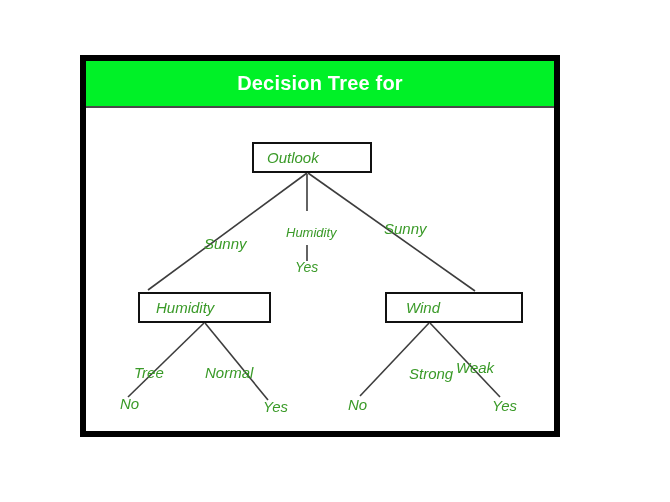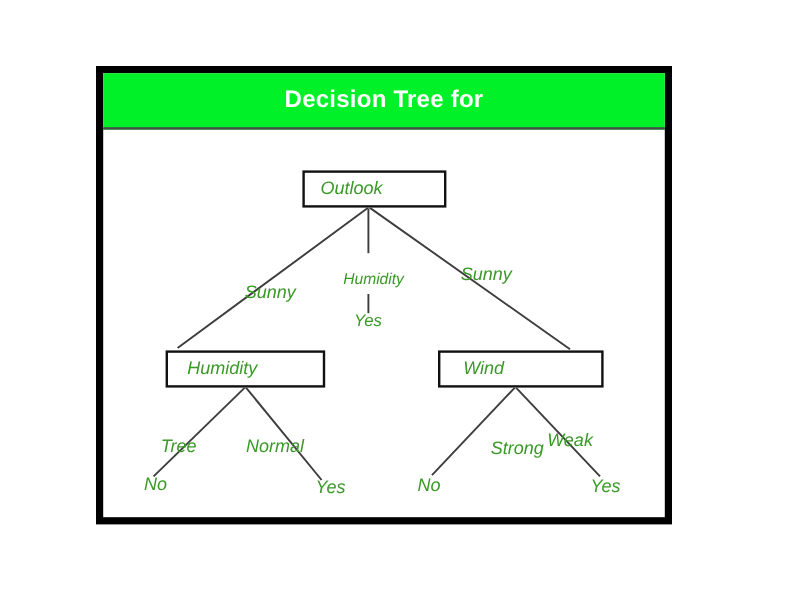--- a/index.html
+++ b/index.html
@@ -57,21 +57,21 @@
     background: #ffffff;
     display: flex;
     align-items: center;
     font-style: italic;
     font-size: 15px;
     color: var(--label_text, #3A9A28);
     white-space: nowrap;
   }
   .node-outlook  { left: 252px; top: 142px; width: 120px; height: 31px; padding-left: 13px; }
   .node-humidity { left: 138px; top: 292px; width: 133px; height: 31px; padding-left: 16px; }
-  .node-wind     { left: 365px; top: 292px; width: 138px; height: 31px; padding-left: 19px; }
+  .node-wind     { left: 385px; top: 292px; width: 138px; height: 31px; padding-left: 19px; }
   .lbl {
     position: absolute;
     font-style: italic;
     color: var(--label_text, #3A9A28);
     font-size: 15px;
     white-space: nowrap;
     line-height: 1.1;
   }
   .lbl-sunny    { left: 204px; top: 236px; }
   .lbl-overcast { left: 286px; top: 226px; font-size: 13px; }

